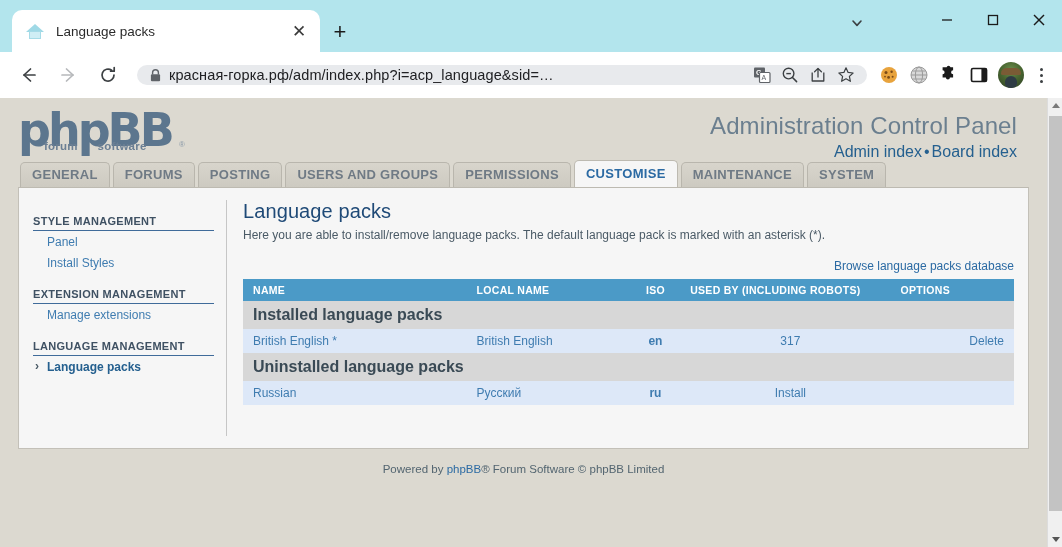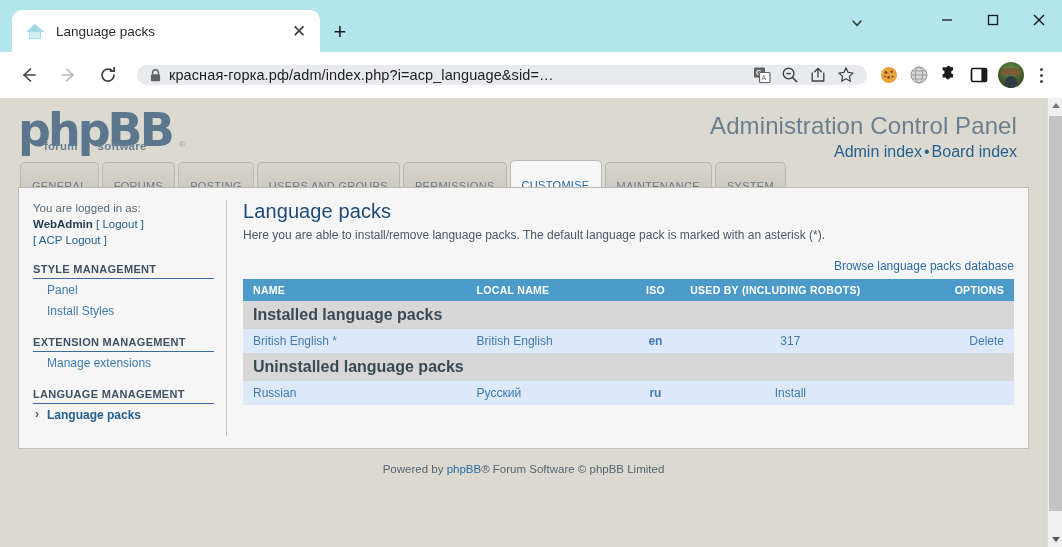--- a/index.html
+++ b/index.html
@@ -132,22 +132,22 @@
   .acp-title-block { position:absolute; right:12px; top:14px; text-align:right; }
   .acp-title {
     font-size:24px; color:#6b7f8f; font-weight:normal; letter-spacing:0.1px;
   }
   .acp-links { font-size:16px; color:#3f6b9a; margin-top:3px; }
   .acp-links a { color:#25608f; text-decoration:none; }
   .acp-links .dot { color:#25608f; padding:0 2px; }
 
   .tabs { position:relative; height:27px; padding-left:2px; }
   .tabs .tabitem {
-    display:inline-block; height:25px; line-height:24px; padding:11px 11px;
-    font-size:11px; font-weight:normal; color:#6f7a85; letter-spacing:0.3px;
+    display:inline-block; height:25px; line-height:24px; padding:0 11px;
+    font-size:13px; font-weight:bold; color:#6f7a85; letter-spacing:0.3px;
     background:linear-gradient(#d8d5cc,#cdcac1);
     border:1px solid #b9b6ad; border-bottom:none; border-radius:5px 5px 0 0;
     margin-right:3px; vertical-align:bottom; cursor:pointer;
   }
   .tabs .tabitem.active {
     background:#f6f6f6; color:#2b6aa3; height:27px; line-height:26px;
     border-color:#bdbab1;
   }
 
   .panel {
@@ -190,21 +190,21 @@
   .browse-link a { color:#2b6aa3; text-decoration:none; cursor:pointer; }
 
   table.lang { width:100%; border-collapse:collapse; font-size:12px; }
   table.lang thead th {
     background:#4b9ac7; color:#ffffff; font-size:10.5px; font-weight:bold;
     letter-spacing:0.3px; text-align:left; padding:5px 10px; height:19px;
     white-space:nowrap;
   }
   table.lang thead th.c-iso { text-align:center; }
   table.lang thead th.c-used { text-align:left; padding-left:0; }
-  table.lang thead th.c-opt { text-align:right; }
+  table.lang thead th.c-opt { text-align:left; }
   table.lang td {
     padding:5px 10px; color:#3f7cb0; height:20px;
   }
   tr.grouprow td {
     background:#d7d7d7; color:#3a4a55; font-weight:bold; font-size:16px;
   }
   tr.datarow td { background:#dde8f8; }
   tr.datarow td.c-name a, tr.datarow td.c-opt a, tr.datarow td.c-used a {
     color:#3f7cb0; text-decoration:none; cursor:pointer;
   }
@@ -401,28 +401,20 @@
         </div>
 
         <div class="tabs">
           <span class="tabitem">GENERAL</span><span class="tabitem">FORUMS</span><span class="tabitem">POSTING</span><span class="tabitem">USERS AND GROUPS</span><span class="tabitem">PERMISSIONS</span><span class="tabitem active">CUSTOMISE</span><span class="tabitem">MAINTENANCE</span><span class="tabitem">SYSTEM</span>
         </div>
 
         <div class="panel">
           <div class="panel-inner">
 
             <div class="sidebar">
-              <div class="loggedin">
-                <div>You are logged in as:</div>
-                <div>
-                  <span class="user">WebAdmin</span>
-                  <a>[ Logout ]</a>
-                </div>
-                <div><a>[ ACP Logout ]</a></div>
-              </div>
 
               <div class="side-head">STYLE MANAGEMENT</div>
               <a class="side-link">Panel</a>
               <a class="side-link">Install Styles</a>
 
               <div class="side-head">EXTENSION MANAGEMENT</div>
               <a class="side-link">Manage extensions</a>
 
               <div class="side-head">LANGUAGE MANAGEMENT</div>
               <a class="side-link active">Language packs</a>

